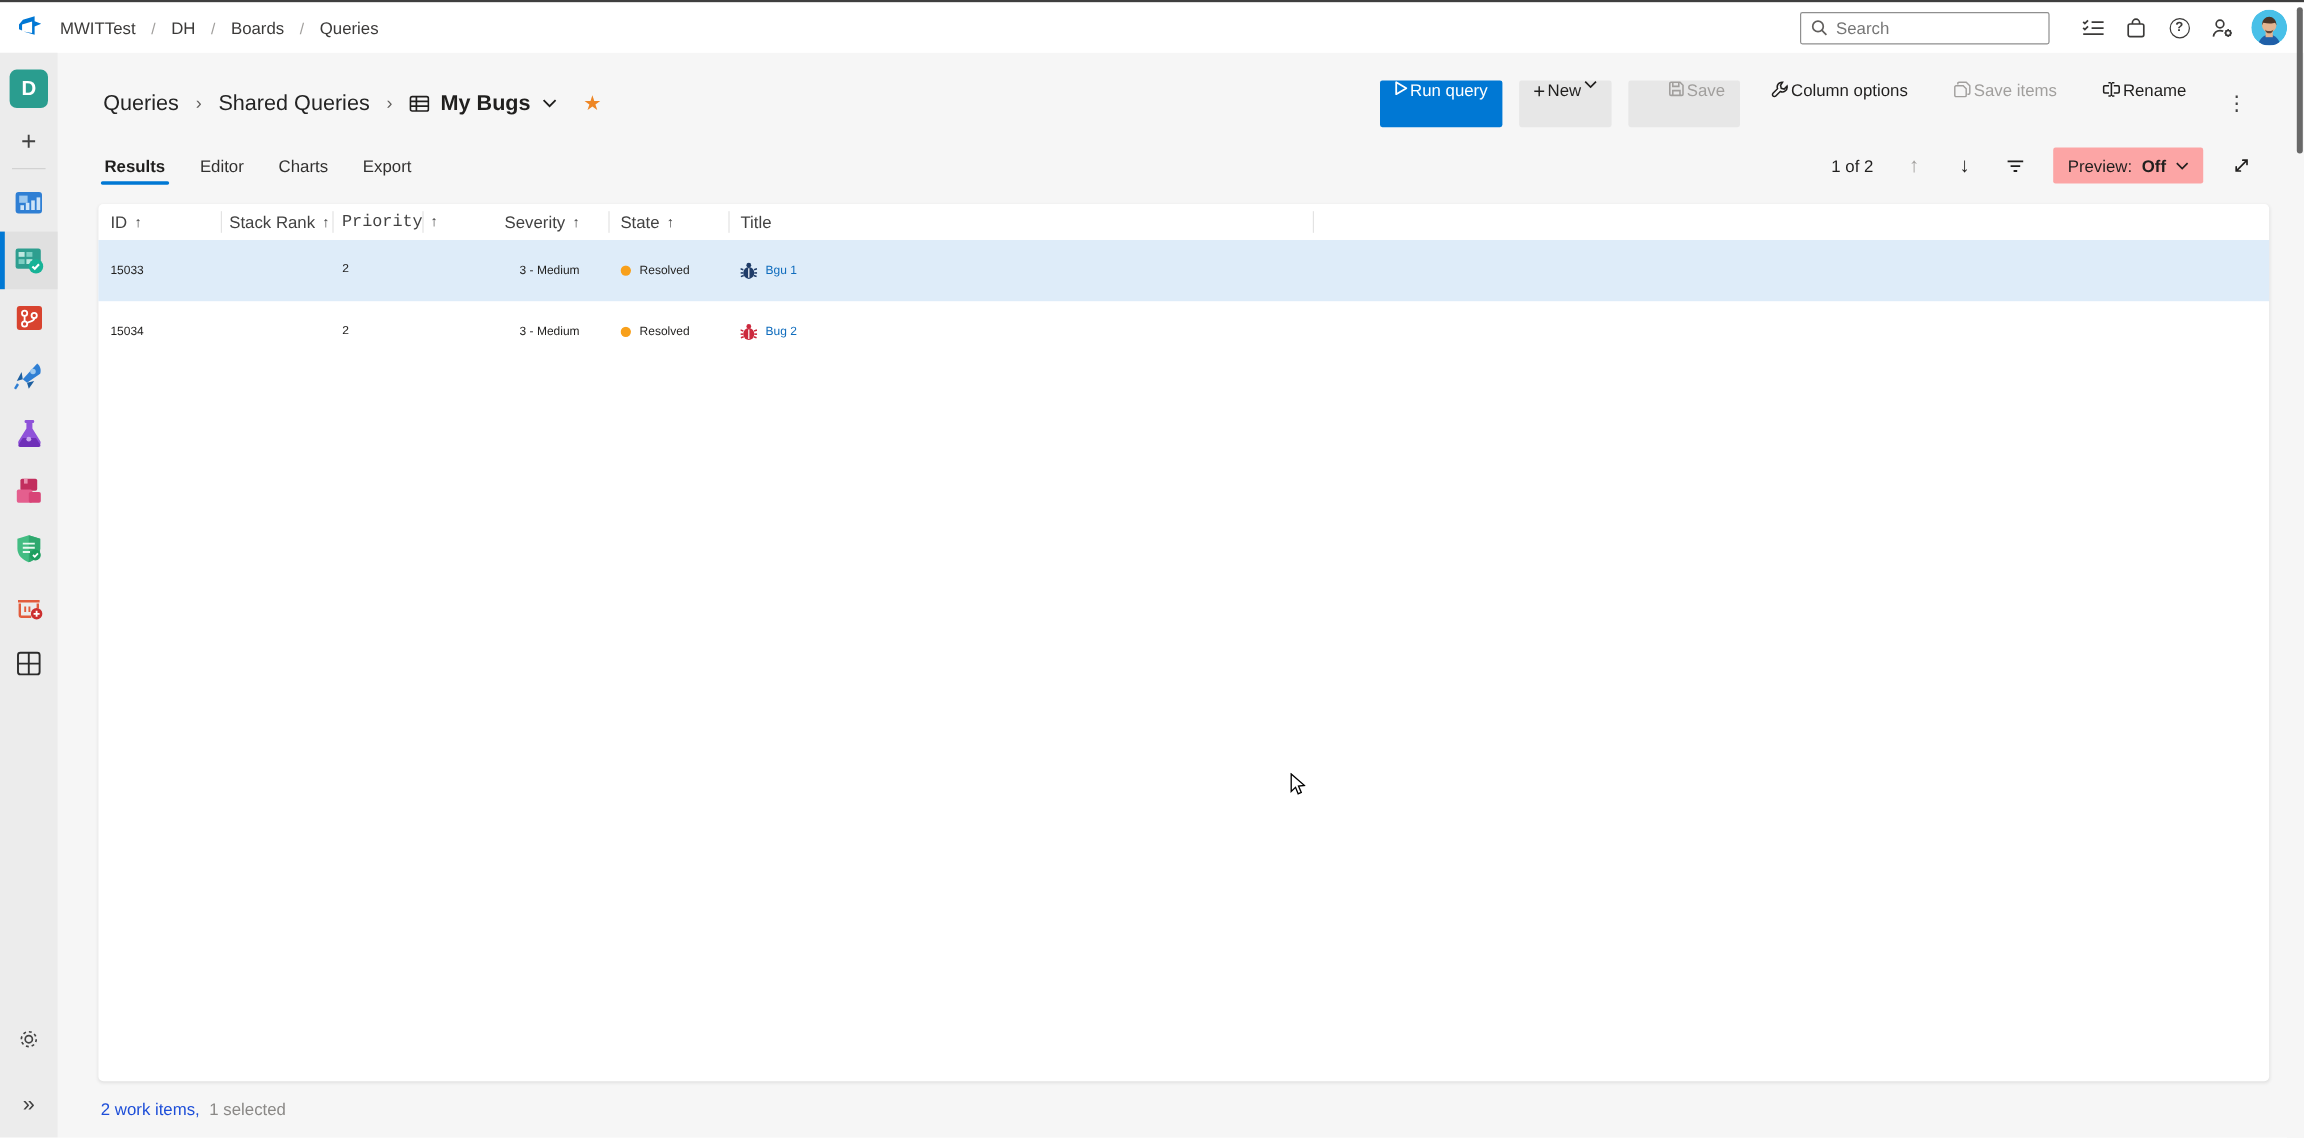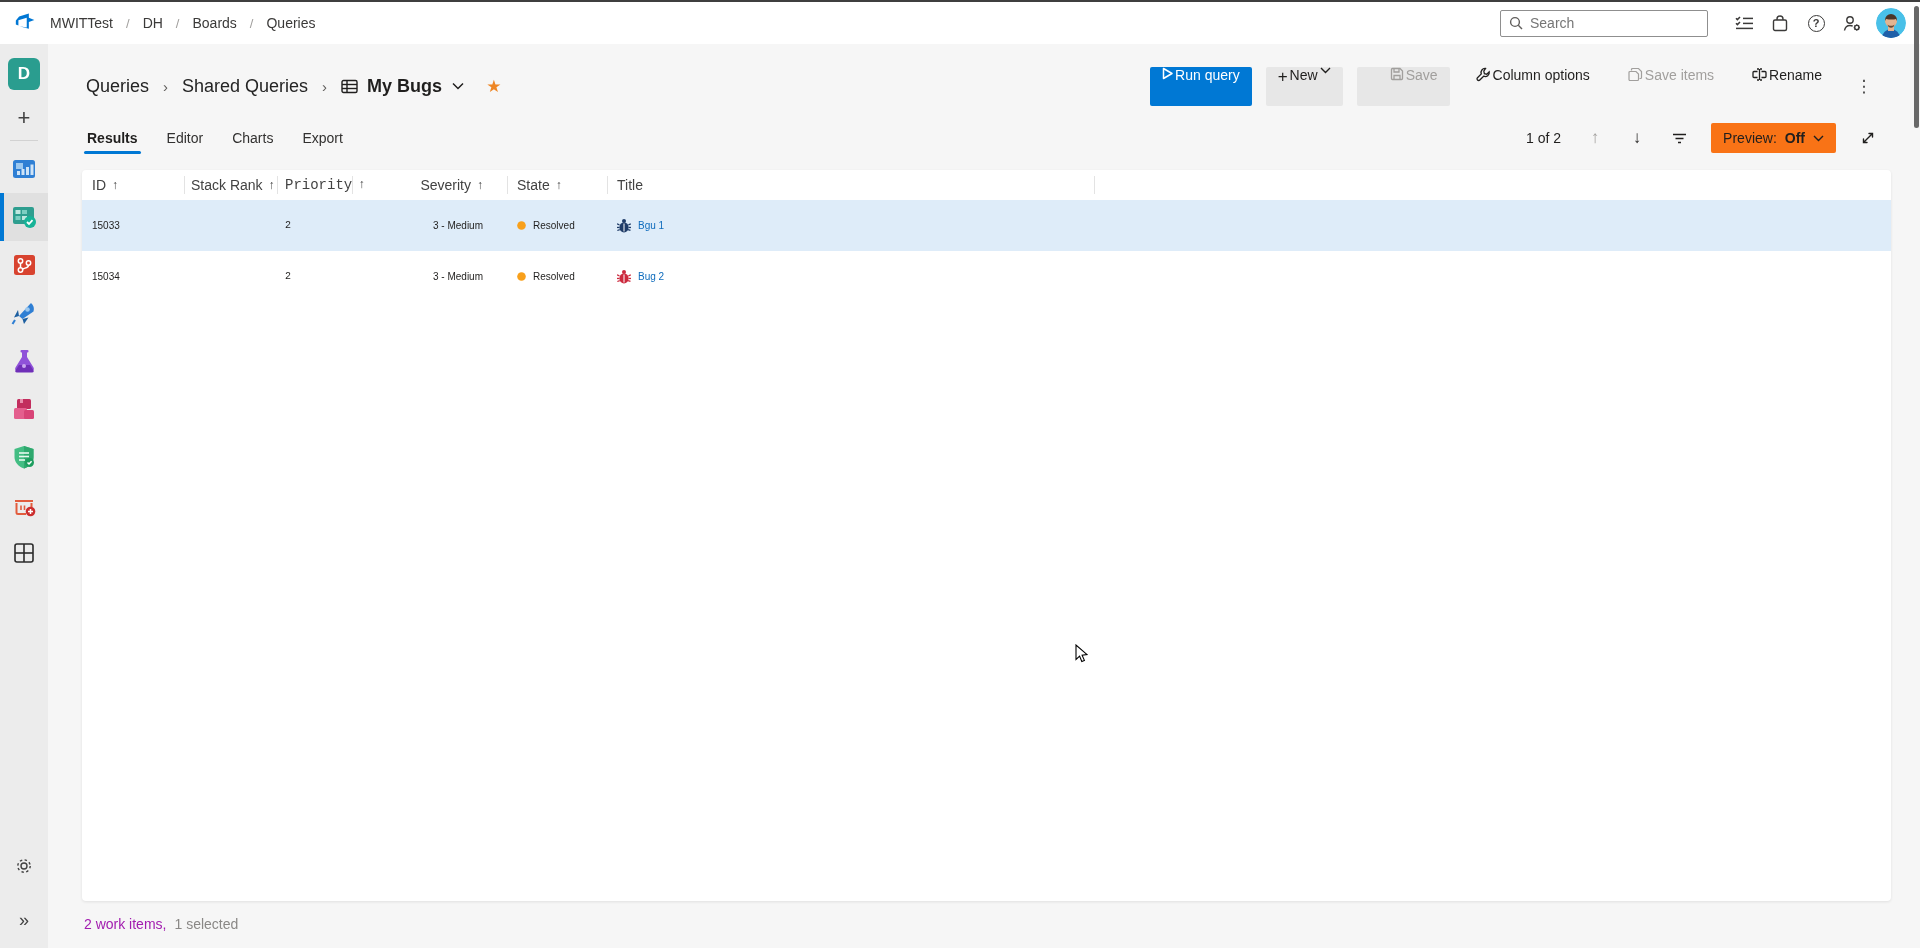--- a/index.html
+++ b/index.html
@@ -59,21 +59,21 @@
 
   .tabs-row { position:absolute; left:38px; right:36px; top:76px; height:36px; display:flex; align-items:center; }
   .tabs { display:flex; align-items:center; gap:27px; }
   .tab { font-size:14px; color:#323130; position:relative; padding:8px 1px; }
   .tab.active { font-weight:bold; color:#201f1e; }
   .tab.active::after { content:""; position:absolute; left:-2px; right:-2px; bottom:0; height:3px; background:#0078d4; border-radius:2px; }
   .tabs-right { margin-left:auto; display:flex; align-items:center; gap:10px; }
   .pager-pos { font-size:14px; color:#201f1e; margin-right:8px; }
   .pager-btn { width:32px; height:32px; display:flex; align-items:center; justify-content:center; font-size:17px; color:#201f1e; }
   .pager-btn.disabled { color:#a19f9d; }
-  .preview-btn { height:30px; background:#f97316; border-radius:2px; display:flex; align-items:center; padding:0 12px; gap:8px; font-size:14px; color:#201f1e; margin:0 6px; }
+  .preview-btn { height:30px; background:#fca5a5; border-radius:2px; display:flex; align-items:center; padding:0 12px; gap:8px; font-size:14px; color:#201f1e; margin:0 6px; }
   .preview-btn b { font-weight:bold; }
 
   
   .card { position:absolute; left:34px; top:126px; width:1809px; height:731px; background:#fff; border-radius:4px; box-shadow:0 1px 3px rgba(0,0,0,.09); }
   .thead { display:flex; height:30px; align-items:center; font-size:14px; color:#424242; }
   .th { position:relative; height:30px; display:flex; align-items:center; gap:6px; }
   .th::after { content:""; position:absolute; right:0; top:6px; height:18px; width:1px; background:#e3e3e3; }
   .sort-arrow { font-size:12px; color:#424242; }
   .trow { display:flex; height:51px; align-items:center; font-size:10px; color:#201f1e; }
   .trow.selected { background:#deecf9; }
@@ -83,21 +83,21 @@
   .col-priority { width:75px; padding-left:7px;font-family:Liberation Mono, monospace; }
   .col-severity { width:155px; justify-content:flex-end; padding-right:25px; }
   .col-state { width:100px; padding-left:9px; }
   .col-title { width:487px; padding-left:9px; }
   .col-fill { flex:1; }
   .col-fill::after { display:none; }
   .title-link { color:#0f6cbd; cursor:pointer; }
   .state-dot { display:flex; }
 
   .status-footer { position:absolute; left:36px; top:872px; font-size:14px; display:flex; gap:8px; }
-  .sf-count { color:#a21caf; }
+  .sf-count { color:#1d4ed8; }
   .sf-selected { color:#8a8886; }
 
   .cursor { position:absolute; left:1075px; top:644px; pointer-events:none; }
 
   svg { display:block; }
 </style>
 </head>
 <body>
 
 <div class="window-edge"></div>

